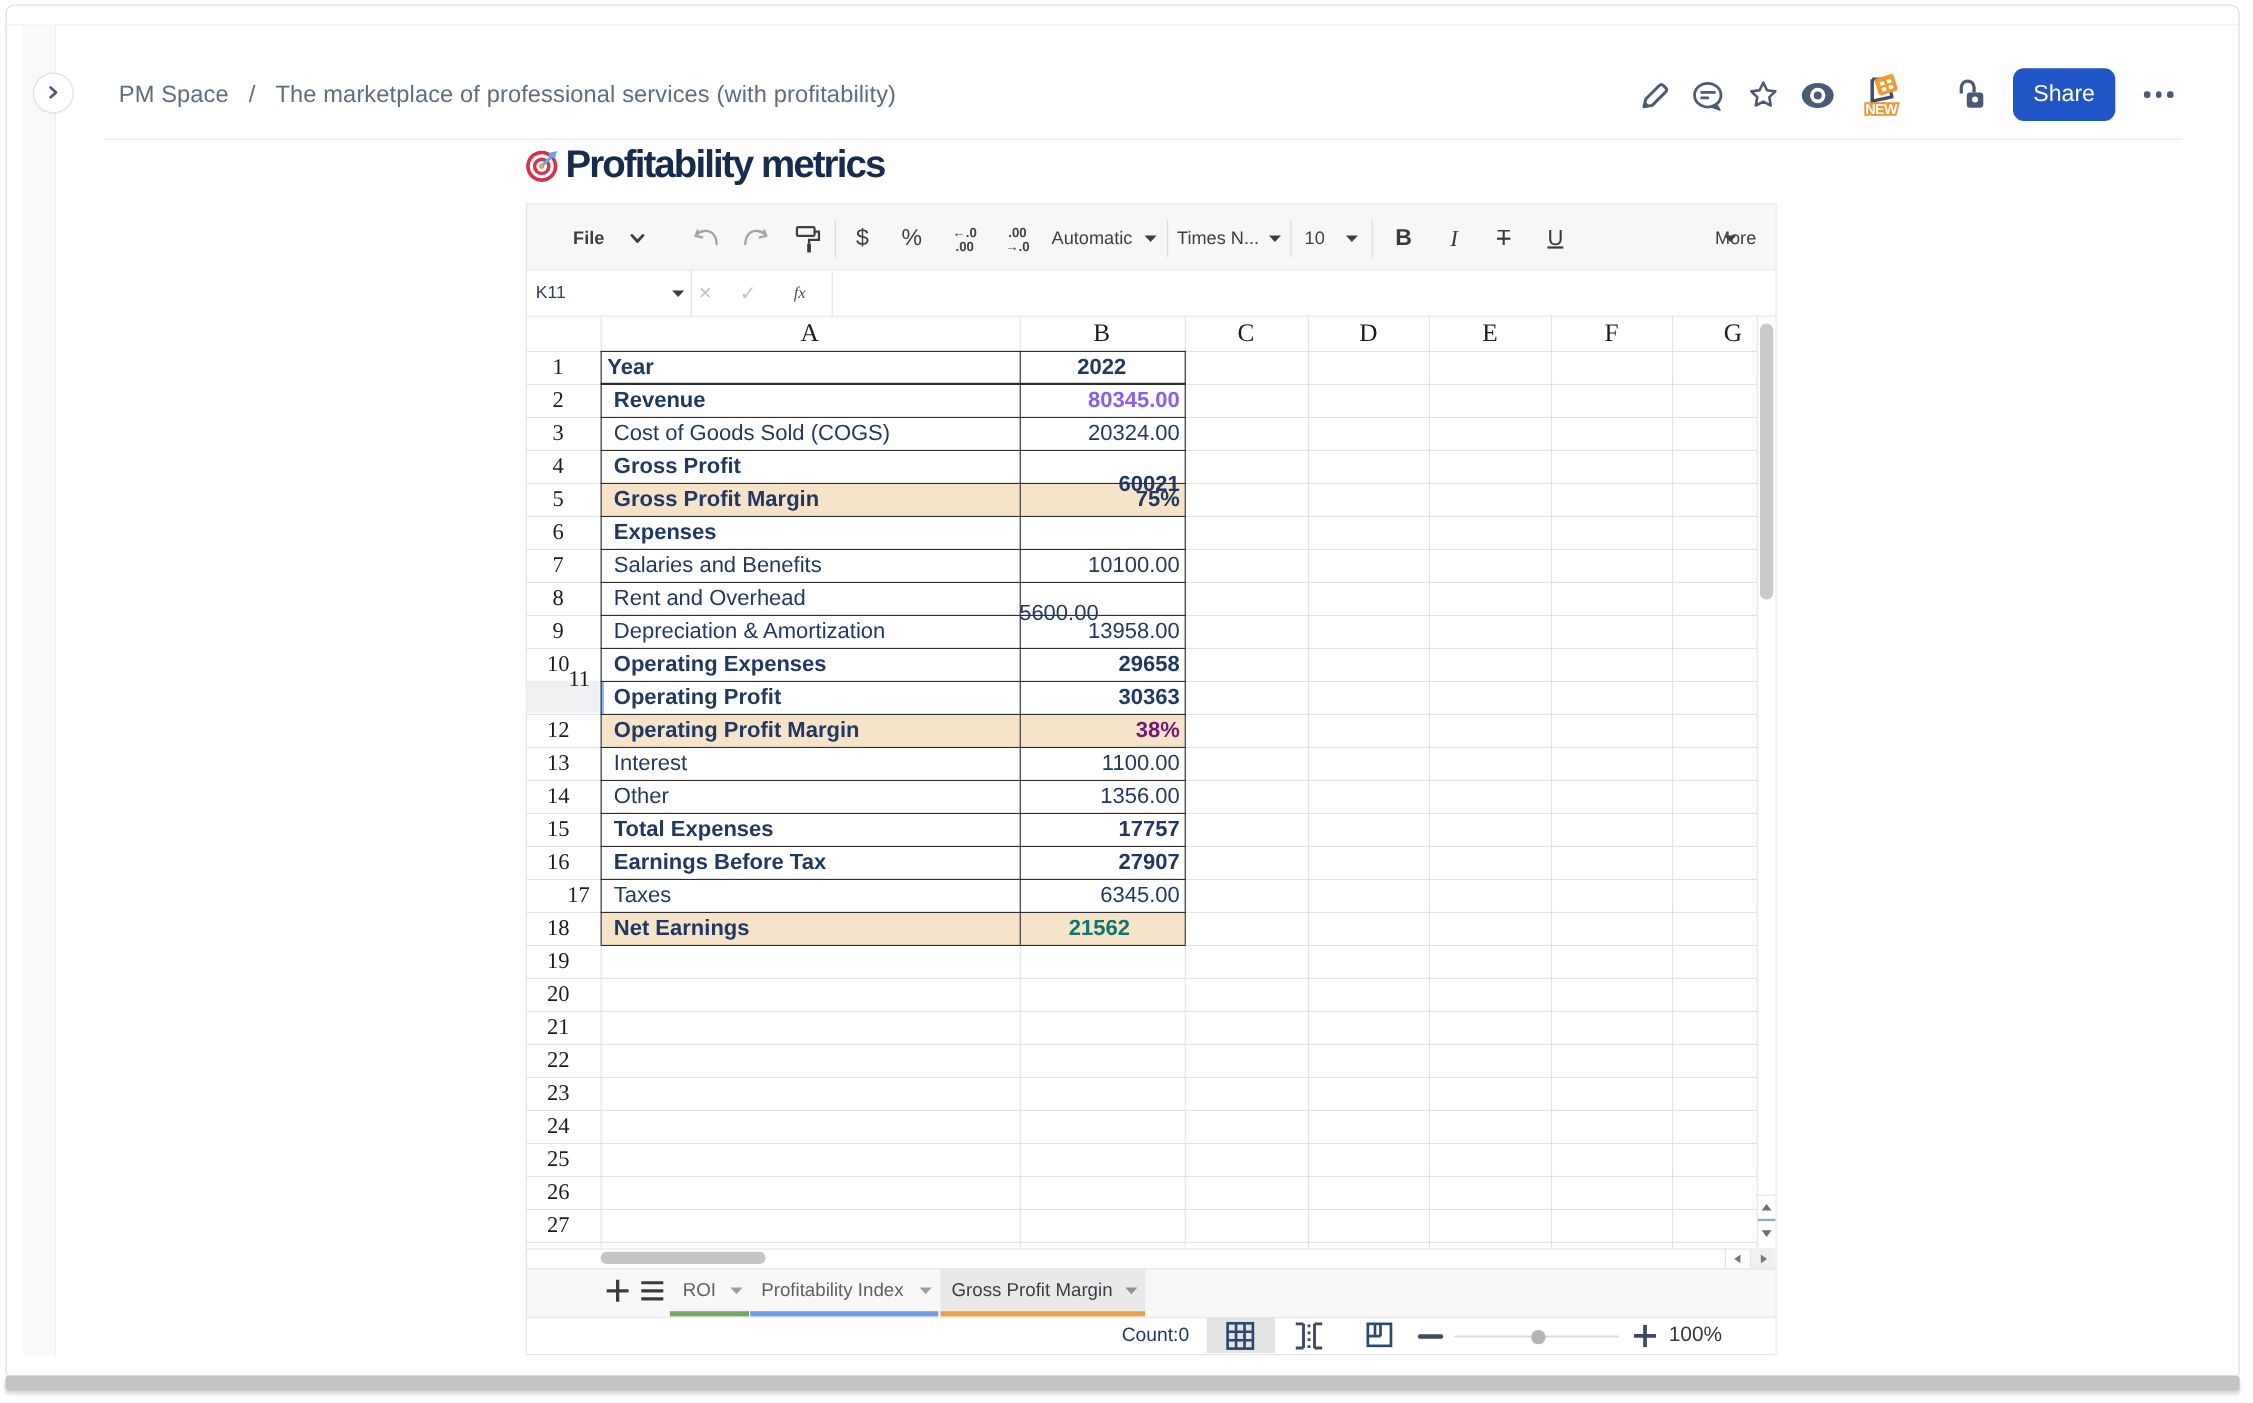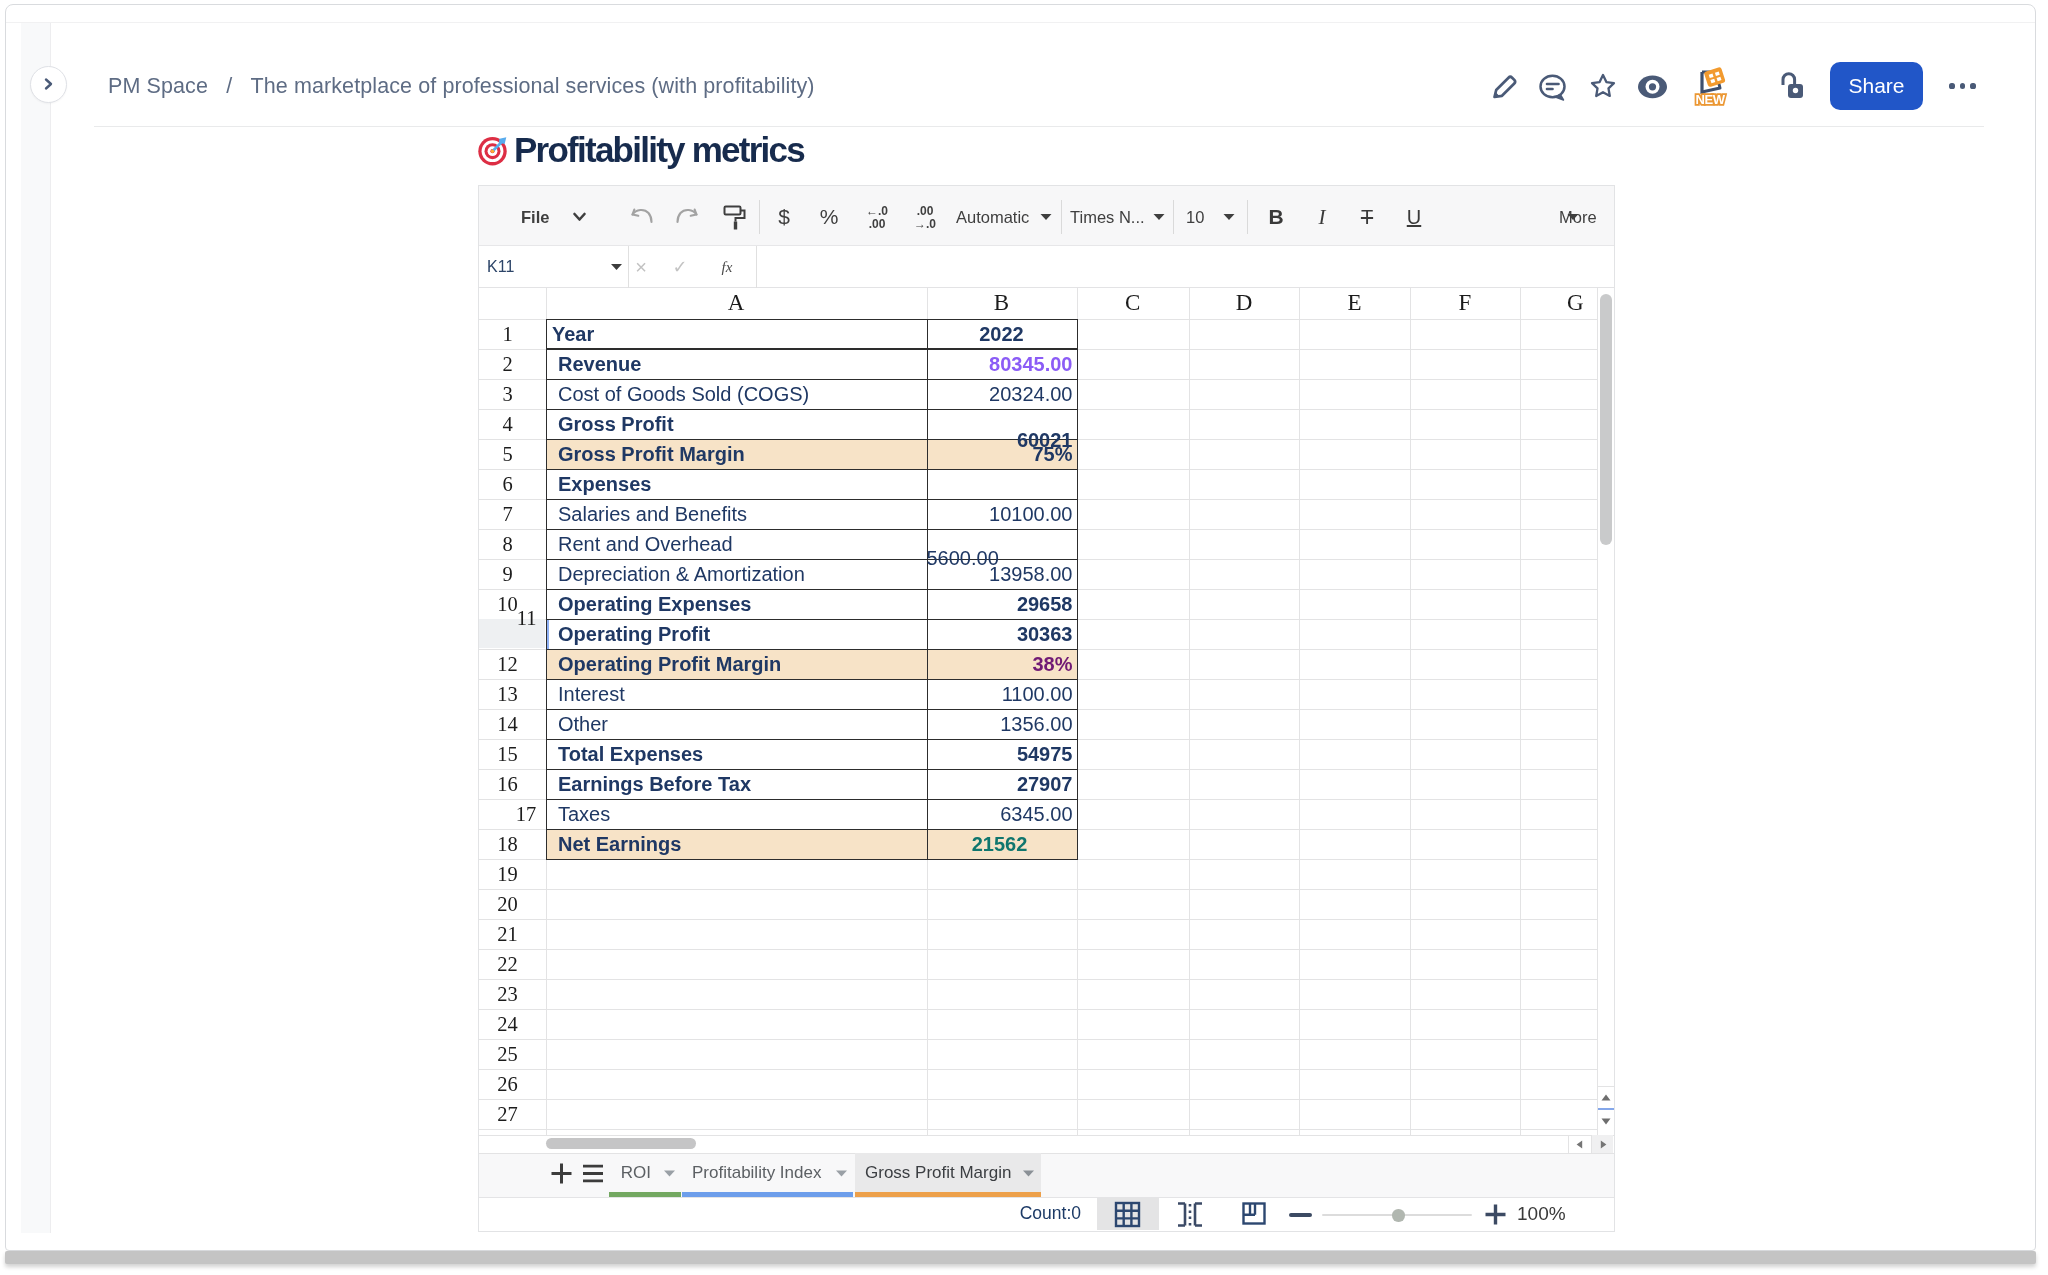--- a/index.html
+++ b/index.html
@@ -242,21 +242,21 @@
 <div style="left:926.5px;top:589.5px;width:146px;height:28px;font:bold 20px 'Liberation Sans',sans-serif;font-weight:700;color:#1f3864;text-align:right;line-height:28px;letter-spacing:0;white-space:nowrap;">29658</div>
 <div style="left:558px;top:619.5px;width:364.5px;height:28px;font:bold 20px 'Liberation Sans',sans-serif;font-weight:700;color:#1f3864;text-align:left;line-height:28px;letter-spacing:0;white-space:nowrap;">Operating Profit</div>
 <div style="left:926.5px;top:619.5px;width:146px;height:28px;font:bold 20px 'Liberation Sans',sans-serif;font-weight:700;color:#1f3864;text-align:right;line-height:28px;letter-spacing:0;white-space:nowrap;">30363</div>
 <div style="left:558px;top:649.5px;width:364.5px;height:28px;font:bold 20px 'Liberation Sans',sans-serif;font-weight:700;color:#1f3864;text-align:left;line-height:28px;letter-spacing:0;white-space:nowrap;">Operating Profit Margin</div>
 <div style="left:926.5px;top:649.5px;width:146px;height:28px;font:bold 20px 'Liberation Sans',sans-serif;font-weight:700;color:#701a75;text-align:right;line-height:28px;letter-spacing:0;white-space:nowrap;">38%</div>
 <div style="left:558px;top:679.5px;width:364.5px;height:28px;font:20px 'Liberation Sans',sans-serif;font-weight:400;color:#1f3864;text-align:left;line-height:28px;letter-spacing:0;white-space:nowrap;">Interest</div>
 <div style="left:926.5px;top:679.5px;width:146px;height:28px;font:20px 'Liberation Sans',sans-serif;font-weight:400;color:#1f3864;text-align:right;line-height:28px;letter-spacing:0;white-space:nowrap;">1100.00</div>
 <div style="left:558px;top:709.5px;width:364.5px;height:28px;font:20px 'Liberation Sans',sans-serif;font-weight:400;color:#1f3864;text-align:left;line-height:28px;letter-spacing:0;white-space:nowrap;">Other</div>
 <div style="left:926.5px;top:709.5px;width:146px;height:28px;font:20px 'Liberation Sans',sans-serif;font-weight:400;color:#1f3864;text-align:right;line-height:28px;letter-spacing:0;white-space:nowrap;">1356.00</div>
 <div style="left:558px;top:739.5px;width:364.5px;height:28px;font:bold 20px 'Liberation Sans',sans-serif;font-weight:700;color:#1f3864;text-align:left;line-height:28px;letter-spacing:0;white-space:nowrap;">Total Expenses</div>
-<div style="left:926.5px;top:739.5px;width:146px;height:28px;font:bold 20px 'Liberation Sans',sans-serif;font-weight:700;color:#1f3864;text-align:right;line-height:28px;letter-spacing:0;white-space:nowrap;">54975</div>
+<div style="left:926.5px;top:739.5px;width:146px;height:28px;font:bold 20px 'Liberation Sans',sans-serif;font-weight:700;color:#1f3864;text-align:right;line-height:28px;letter-spacing:0;white-space:nowrap;">17757</div>
 <div style="left:558px;top:769.5px;width:364.5px;height:28px;font:bold 20px 'Liberation Sans',sans-serif;font-weight:700;color:#1f3864;text-align:left;line-height:28px;letter-spacing:0;white-space:nowrap;">Earnings Before Tax</div>
 <div style="left:926.5px;top:769.5px;width:146px;height:28px;font:bold 20px 'Liberation Sans',sans-serif;font-weight:700;color:#1f3864;text-align:right;line-height:28px;letter-spacing:0;white-space:nowrap;">27907</div>
 <div style="left:558px;top:799.5px;width:364.5px;height:28px;font:20px 'Liberation Sans',sans-serif;font-weight:400;color:#1f3864;text-align:left;line-height:28px;letter-spacing:0;white-space:nowrap;">Taxes</div>
 <div style="left:926.5px;top:799.5px;width:146px;height:28px;font:20px 'Liberation Sans',sans-serif;font-weight:400;color:#1f3864;text-align:right;line-height:28px;letter-spacing:0;white-space:nowrap;">6345.00</div>
 <div style="left:558px;top:829.5px;width:364.5px;height:28px;font:bold 20px 'Liberation Sans',sans-serif;font-weight:700;color:#1f3864;text-align:left;line-height:28px;letter-spacing:0;white-space:nowrap;">Net Earnings</div>
 <div style="left:926.5px;top:829.5px;width:146px;height:36px;font:bold 20px 'Liberation Sans',sans-serif;font-weight:700;color:#0f766e;text-align:center;line-height:28px;letter-spacing:0;white-space:nowrap;">21562</div>
 <div style="left:1599.5px;top:293.5px;width:12.5px;height:251px;background:#c9cacb;border-radius:6.5px"></div>
 <div style="left:1597px;top:1086px;width:17px;height:1px;background:#e3e3e4"></div>
 <svg style="left:1601px;top:1093.5px" width="10" height="7" viewBox="0 0 10 7">
     <path d="M5 0.5 L9.5 6.5 L0.5 6.5 Z" fill="#6e6e6e"></path>

